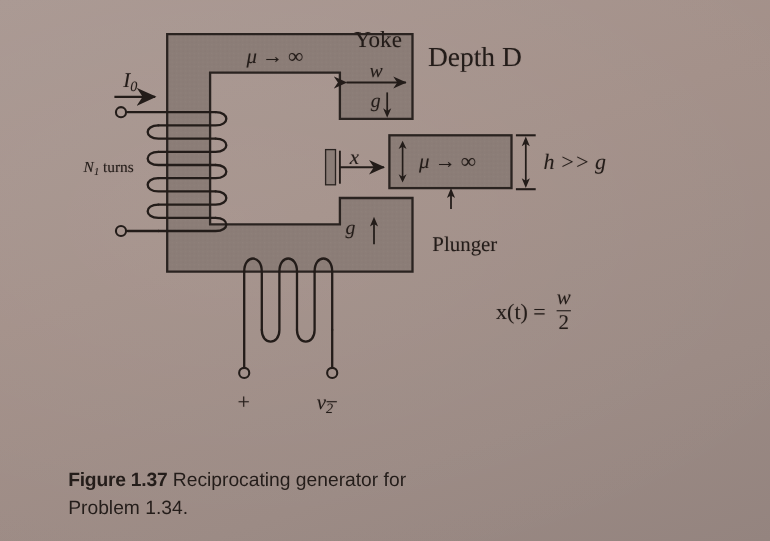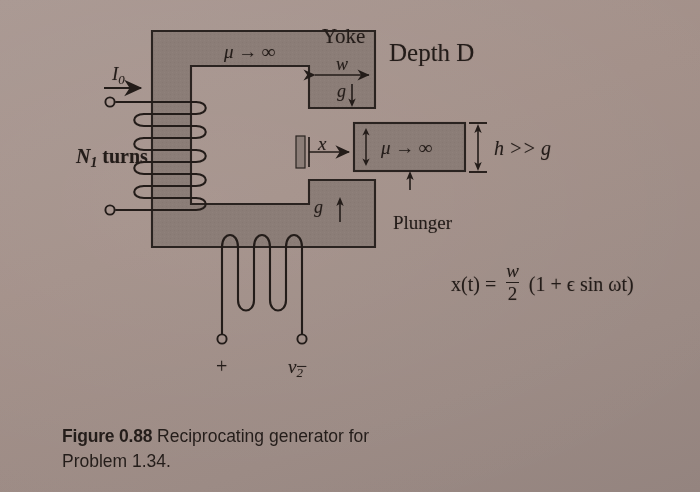--- a/index.html
+++ b/index.html
@@ -213,21 +213,21 @@
     <div class="lbl" style="left:389px; top:40px; font-size:25px;"><span>Depth D</span></div>
 
     <div class="lbl it" style="left:336px; top:55px; font-size:18px;">w</div>
 
     <div class="lbl it" style="left:337px; top:82px; font-size:18px;">g</div>
 
     <div class="lbl it" style="left:314px; top:198px; font-size:18px;">g</div>
 
     <div class="lbl" style="left:112px; top:64px; font-size:19px;"><span class="it">I</span><span class="sub">0</span></div>
 
-    <div class="lbl" style="left:76px; top:146px; font-size:20px;font-weight:bold;"><span class="it">N</span><span class="sub">1</span>&nbsp;<span>turns</span></div>
+    <div class="lbl" style="left:76px; top:146px; font-size:14px;"><span class="it">N</span><span class="sub">1</span>&nbsp;<span>turns</span></div>
 
 
     <div class="lbl it" style="left:318px; top:134px; font-size:19px;">x</div>
 
     <div class="lbl it" style="left:381px; top:138px; font-size:19px;">μ → ∞</div>
 
     <div class="lbl it" style="left:494px; top:138px; font-size:20px;">h &gt;&gt; g</div>
 
     <div class="lbl" style="left:393px; top:213px; font-size:19px;">Plunger</div>
 
@@ -235,26 +235,25 @@
     <div class="lbl" style="left:250px; top:357px; font-size:19px;margin-left:38px;"><span class="it">v</span><span class="sub">2</span></div>
     <div class="lbl" style="left:296px; top:356px; font-size:20px;">−</div>
 
     <div class="lbl" style="left:411px; top:262px; font-size:20px;">
       <span style="display:inline-block; vertical-align:middle;margin-left:40px;">x(t) =</span>
       <span style="display:inline-block; vertical-align:middle; text-align:center; margin:0 5px; position:relative; top:-1px;">
         <span style="display:block; font-style:italic; font-size:19px; line-height:1.05;">w</span>
         <span style="display:block; border-top:1.7px solid #231c19; margin:1px 0 0 0;"></span>
         <span style="display:block; font-size:19px; line-height:1.15;">2</span>
       </span>
-      <span style="display:inline-block; vertical-align:middle;">(1 + ϵ sin ωt)</span>
     </div>
 
     <div class="ghost" style="left:510px; top:420px;"></div>
 
   </div>
 
   <div id="caption">
-    <span class="figno">Figure 0.88</span>
+    <span class="figno">Figure 1.37</span>
     <span class="captxt">Reciprocating generator for</span><br>
     <span class="captxt">Problem 1.34.</span>
   </div>
 
 </div>
 
 </body></html>

